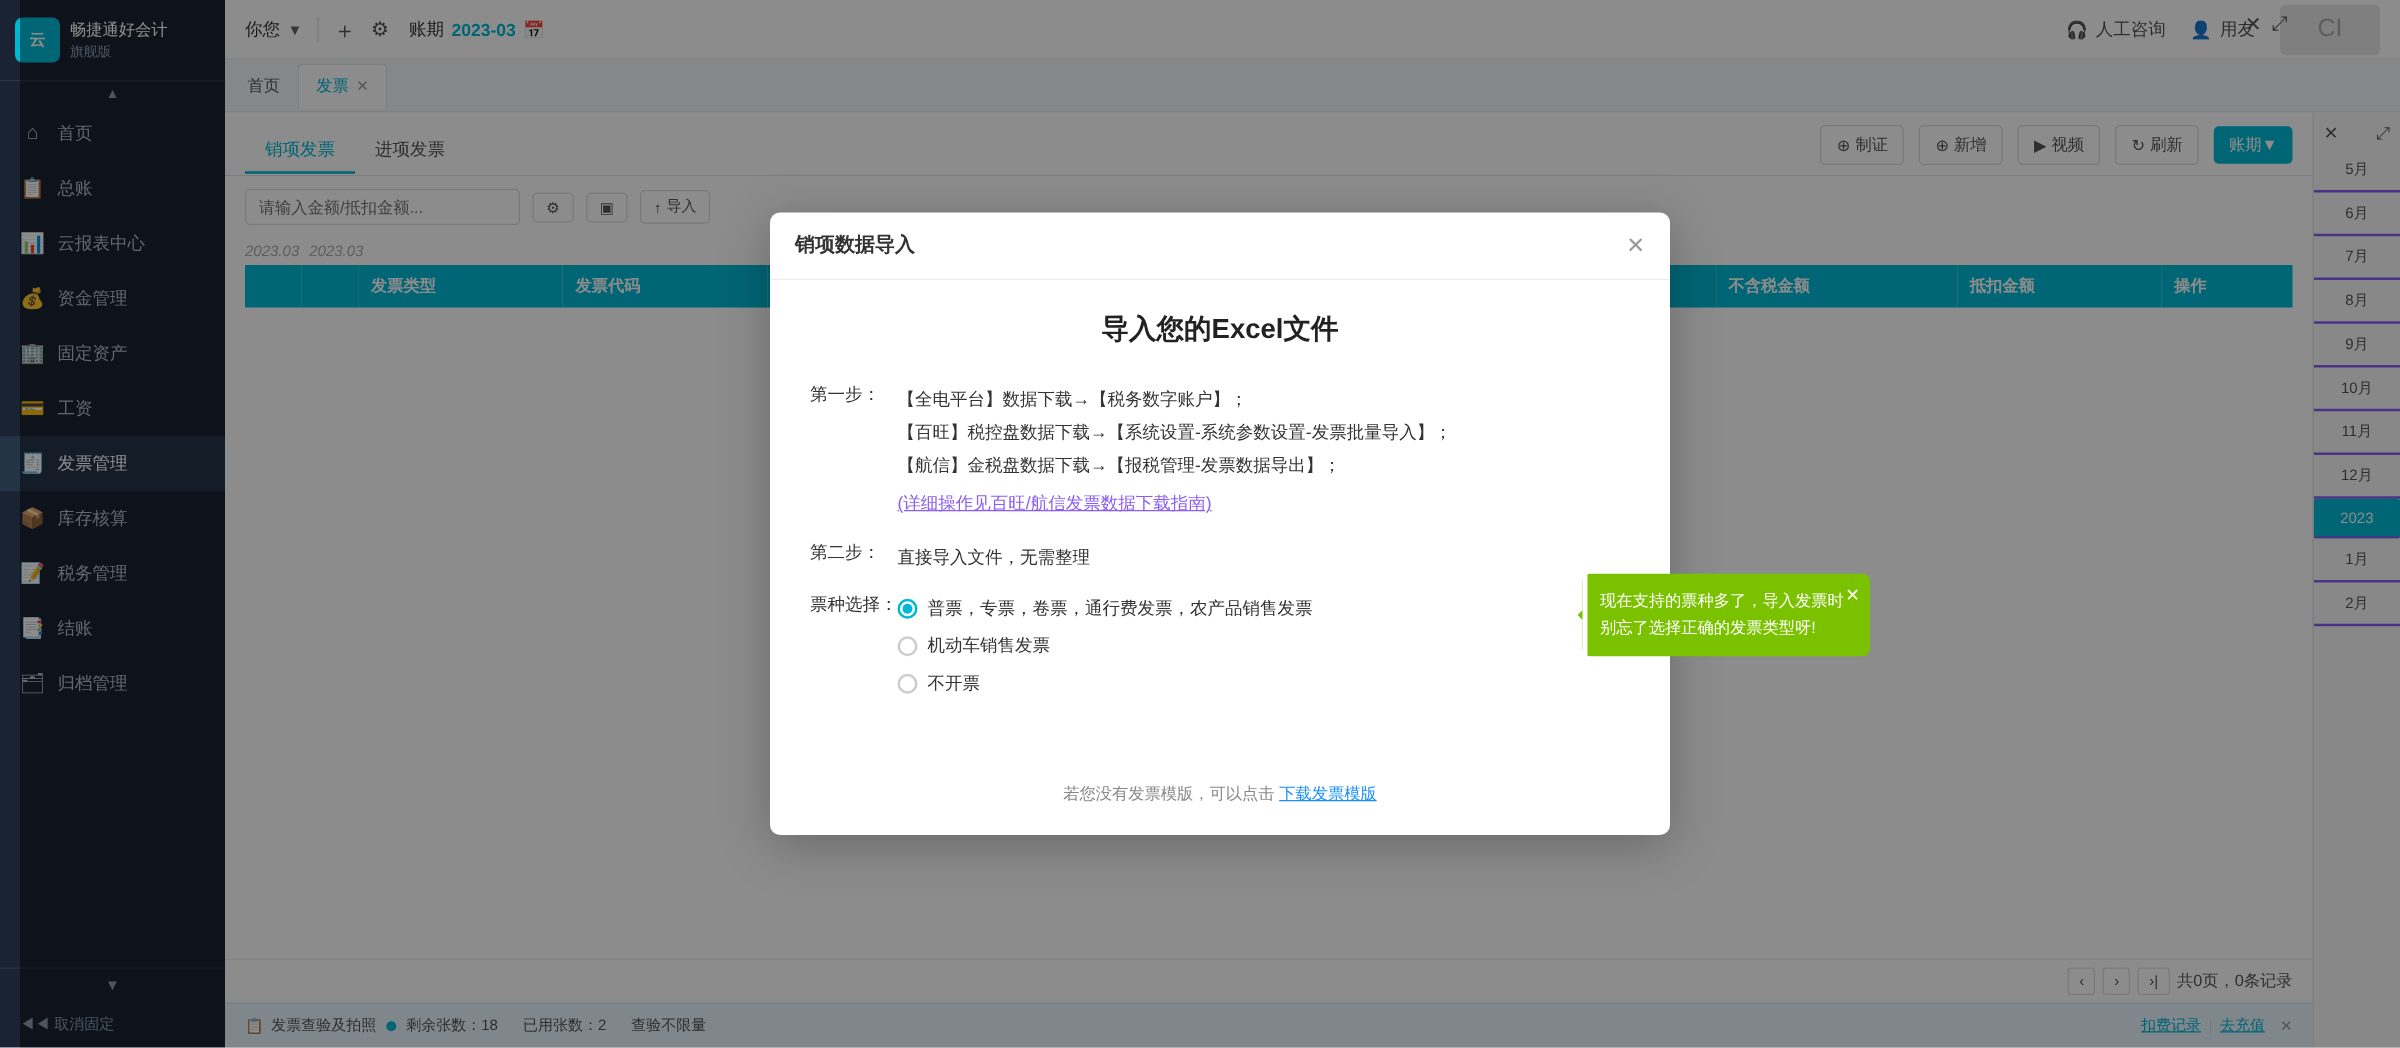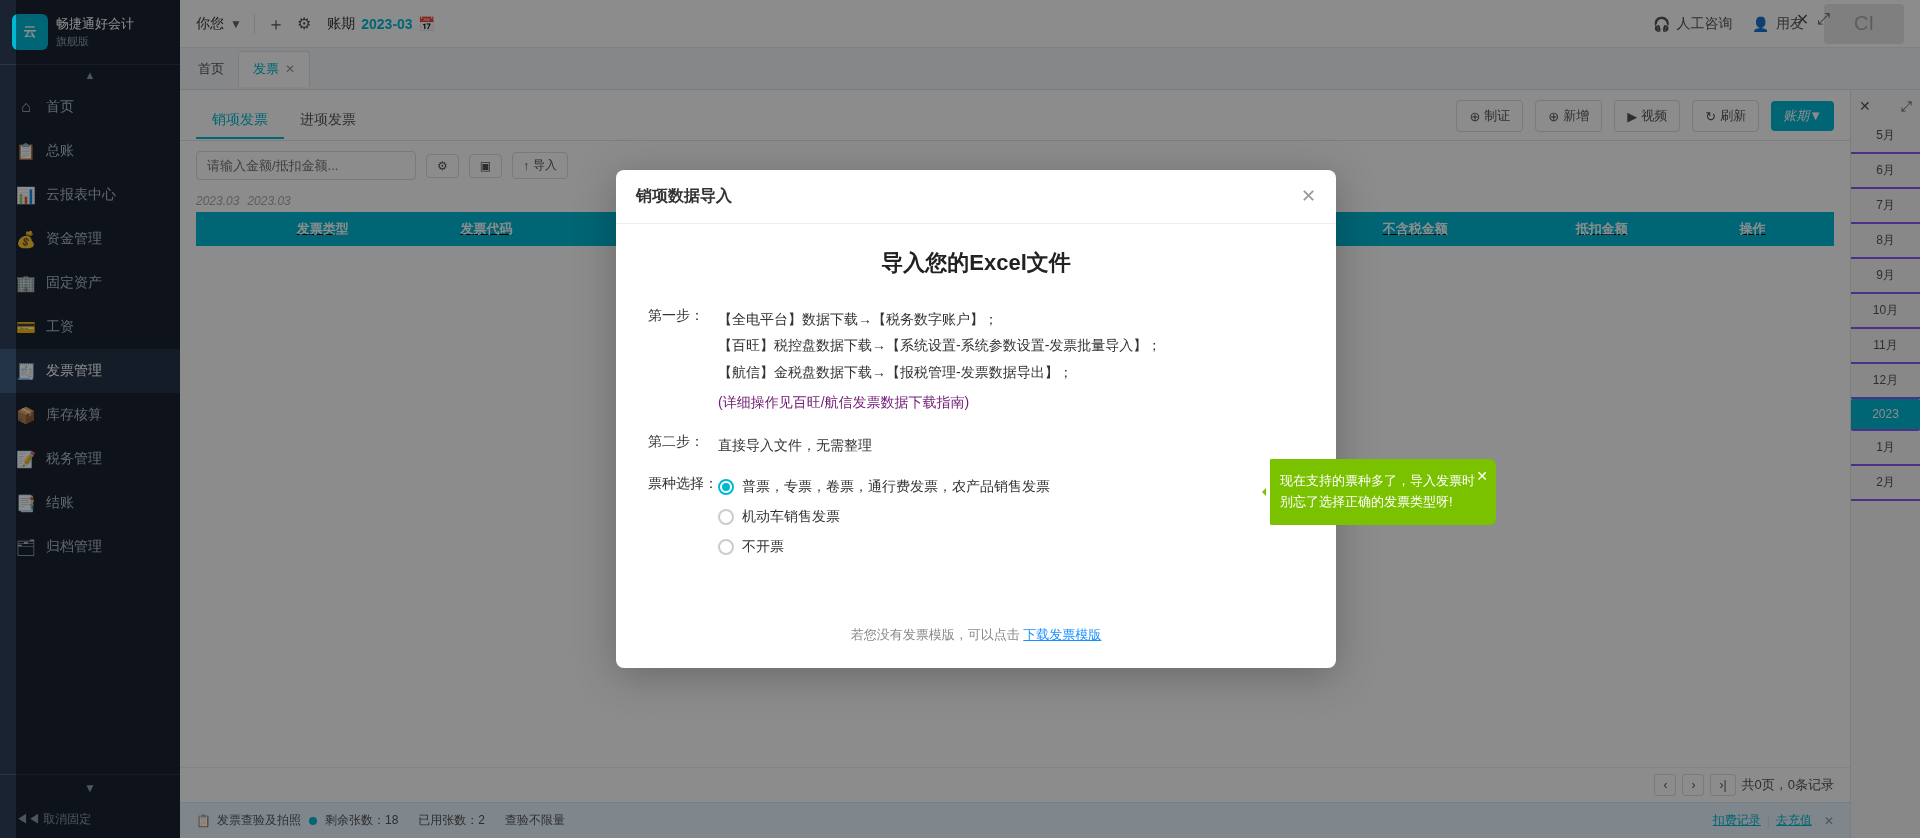--- a/index.html
+++ b/index.html
@@ -54,25 +54,25 @@
 
     
     .subtab-bar { display: flex; align-items: center; padding: 10px 16px 0; border-bottom: 1px solid #e0e3ea; background: #fff; flex-shrink: 0; }
     .subtab { padding: 8px 16px; font-size: 14px; color: #555; cursor: pointer; border-bottom: 2px solid transparent; margin-bottom: -1px; }
     .subtab.active { color: #00b8d4; border-bottom: 2px solid #00b8d4; font-weight: 500; }
 
     
     .toolbar { display: flex; align-items: center; padding: 10px 16px; gap: 10px; background: #fff; flex-shrink: 0; }
     .search-input { border: 1px solid #ddd; border-radius: 4px; padding: 6px 10px; font-size: 13px; color: #999; width: 220px; outline: none; }
     .toolbar-btn { display: flex; align-items: center; gap: 4px; padding: 6px 12px; border: 1px solid #ddd; border-radius: 4px; background: #fff; font-size: 13px; color: #555; cursor: pointer; }
-    .toolbar-period-btn { background: #00b8d4; color: #fff; border: none; padding: 6px 12px; border-radius: 4px; font-size: 13px; cursor: pointer; display: flex; align-items: center; gap: 4px; font-style: italic; }
+    .toolbar-period-btn { background: #00b8d4; color: #fff; border: none; padding: 6px 12px; border-radius: 4px; font-size: 13px; cursor: pointer; display: flex; align-items: center; gap: 4px; }
 
     
     .table-area { flex: 1; overflow: auto; padding: 0 16px; }
-    .invoice-table { width: 100%; border-collapse: collapse; font-size: 13px; text-decoration: underline; }
+    .invoice-table { width: 100%; border-collapse: collapse; font-size: 13px; }
     .invoice-table th { background: #00b8d4; color: #fff; padding: 8px 10px; text-align: left; white-space: nowrap; }
     .action-bar-btn { display: flex; align-items: center; gap: 4px; padding: 4px 10px; border: 1px solid #ddd; background: #fff; border-radius: 4px; font-size: 12px; cursor: pointer; color: #555; }
 
     
     .statusbar { height: 36px; background: #e8f4ff; display: flex; align-items: center; padding: 0 16px; font-size: 12px; color: #555; border-top: 1px solid #d0e8f5; flex-shrink: 0; }
     .statusbar-item { margin-right: 20px; }
     .statusbar-link { color: #00b8d4; cursor: pointer; text-decoration: underline; }
 
     
     .right-timeline { width: 70px; background: #f7f8fa; border-left: 1px solid #e0e3ea; display: flex; flex-direction: column; align-items: center; padding-top: 4px; overflow-y: auto; flex-shrink: 0; }
@@ -84,21 +84,21 @@
     .modal { background: #fff; border-radius: 8px; width: 720px; max-height: 680px; display: flex; flex-direction: column; box-shadow: 0 8px 40px rgba(0,0,0,0.25); position: relative; }
     .modal-header { display: flex; align-items: center; justify-content: space-between; padding: 16px 20px; border-bottom: 1px solid #eee; }
     .modal-title { font-size: 16px; font-weight: 600; color: #333; }
     .modal-close { color: #999; font-size: 18px; cursor: pointer; background: none; border: none; line-height: 1; }
     .modal-body { flex: 1; padding: 24px 32px; overflow-y: auto; }
     .modal-main-title { text-align: center; font-size: 22px; font-weight: 600; color: #222; margin-bottom: 28px; }
 
     .step-row { display: flex; margin-bottom: 16px; }
     .step-label { font-size: 14px; color: #333; white-space: nowrap; min-width: 70px; padding-top: 1px; }
     .step-content { font-size: 14px; color: #333; line-height: 1.9; flex: 1; }
-    .step-link { color: #701a75; cursor: pointer; }
+    .step-link { color: #8b5cf6; text-decoration: underline; cursor: pointer; }
 
     .radio-group { display: flex; flex-direction: column; gap: 12px; margin-top: 4px; }
     .radio-item { display: flex; align-items: center; gap: 8px; font-size: 14px; color: #333; cursor: pointer; text-align: center; }
     .radio-circle { width: 16px; height: 16px; border-radius: 50%; border: 2px solid #ccc; display: flex; align-items: center; justify-content: center; flex-shrink: 0; }
     .radio-circle.checked { border-color: #00b8d4; }
     .radio-circle.checked::after { content: ''; width: 8px; height: 8px; background: #00b8d4; border-radius: 50%; display: block; }
 
     .modal-footer { padding: 16px 32px 24px; text-align: center; }
     .select-file-btn { background: #c8e000; border: none; border-radius: 6px; padding: 12px 60px; font-size: 16px; color: #333; font-weight: 600; cursor: pointer; }
     .modal-footer-note { margin-top: 14px; font-size: 13px; color: #888; }

